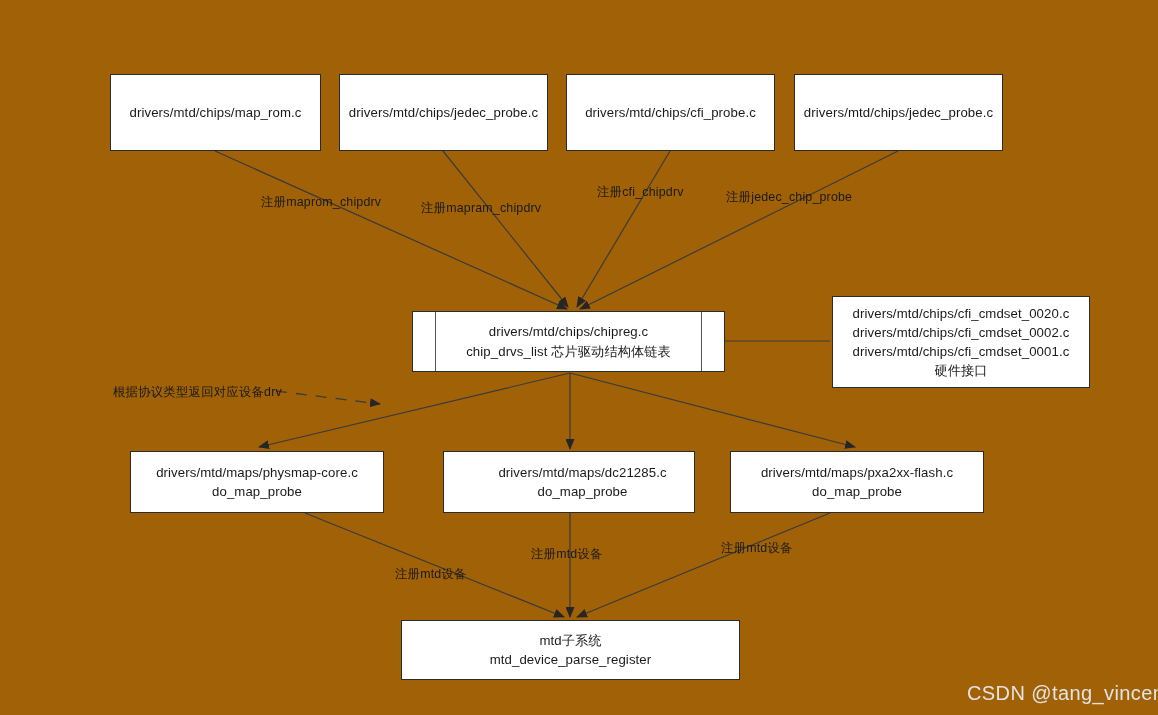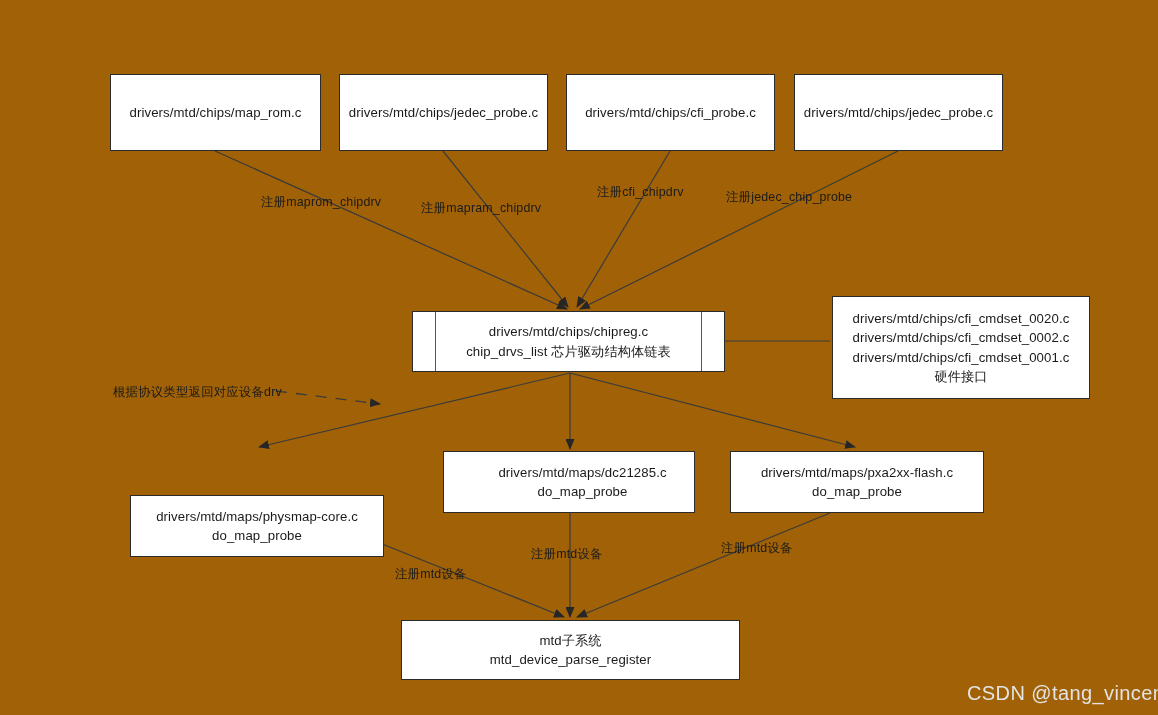--- a/index.html
+++ b/index.html
@@ -154,30 +154,30 @@
 
   <div class="node" style="left:412px; top:311px; width:313px; height:61px;">
     <span class="proc-divider" style="left:22px;"></span>
     <span class="proc-divider" style="right:22px;"></span>
     <span class="lines">
       <span class="line">drivers/mtd/chips/chipreg.c</span>
       <span class="line">chip_drvs_list 芯片驱动结构体链表</span>
     </span>
   </div>
 
-  <div class="node" style="left:832px; top:296px; width:258px; height:103px;">
+  <div class="node" style="left:832px; top:296px; width:258px; height:92px;">
     <span class="lines">
       <span class="line">drivers/mtd/chips/cfi_cmdset_0020.c</span>
       <span class="line">drivers/mtd/chips/cfi_cmdset_0002.c</span>
       <span class="line">drivers/mtd/chips/cfi_cmdset_0001.c</span>
       <span class="line">硬件接口</span>
     </span>
   </div>
 
-  <div class="node" style="left:130px; top:451px; width:254px; height:62px;margin-top:44px;">
+  <div class="node" style="left:130px; top:451px; width:254px; height:62px;">
     <span class="lines">
       <span class="line">drivers/mtd/maps/physmap-core.c</span>
       <span class="line">do_map_probe</span>
     </span>
   </div>
 
   <div class="node" style="left:443px; top:451px; width:252px; height:62px;padding-left:27px;">
     <span class="lines">
       <span class="line">drivers/mtd/maps/dc21285.c</span>
       <span class="line">do_map_probe</span>

